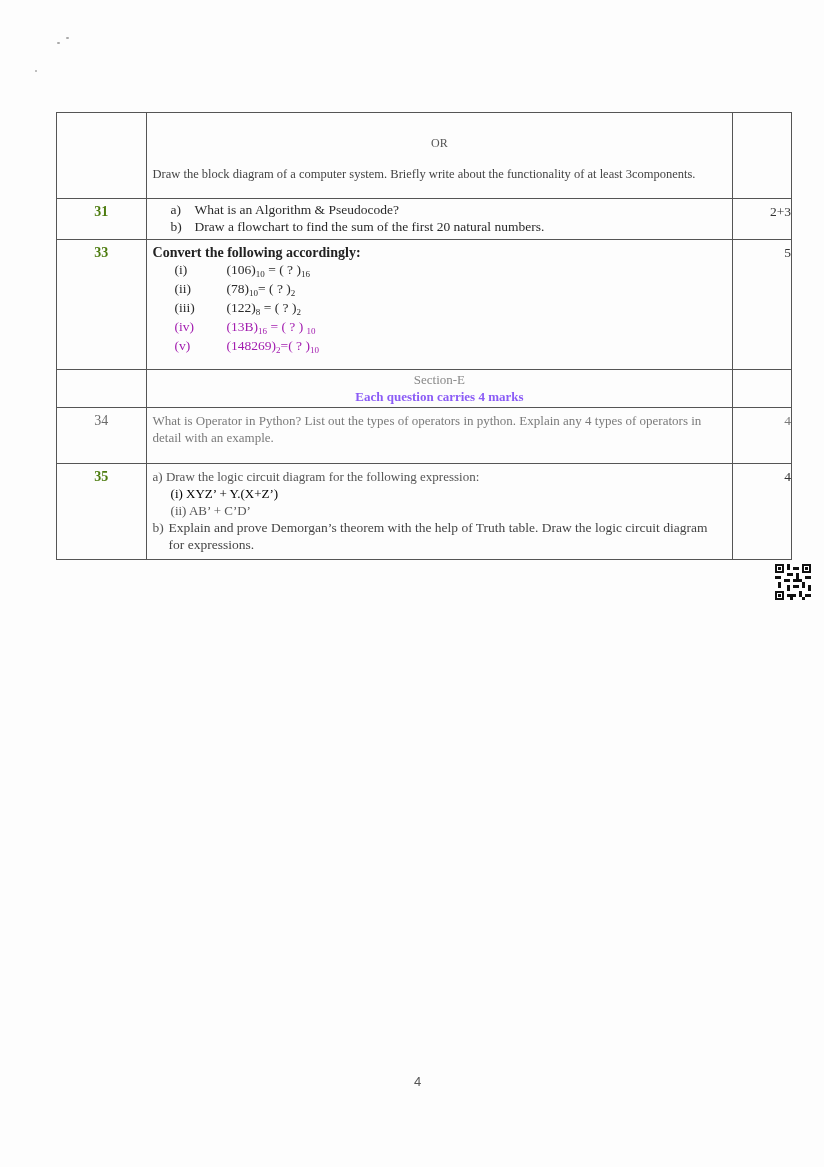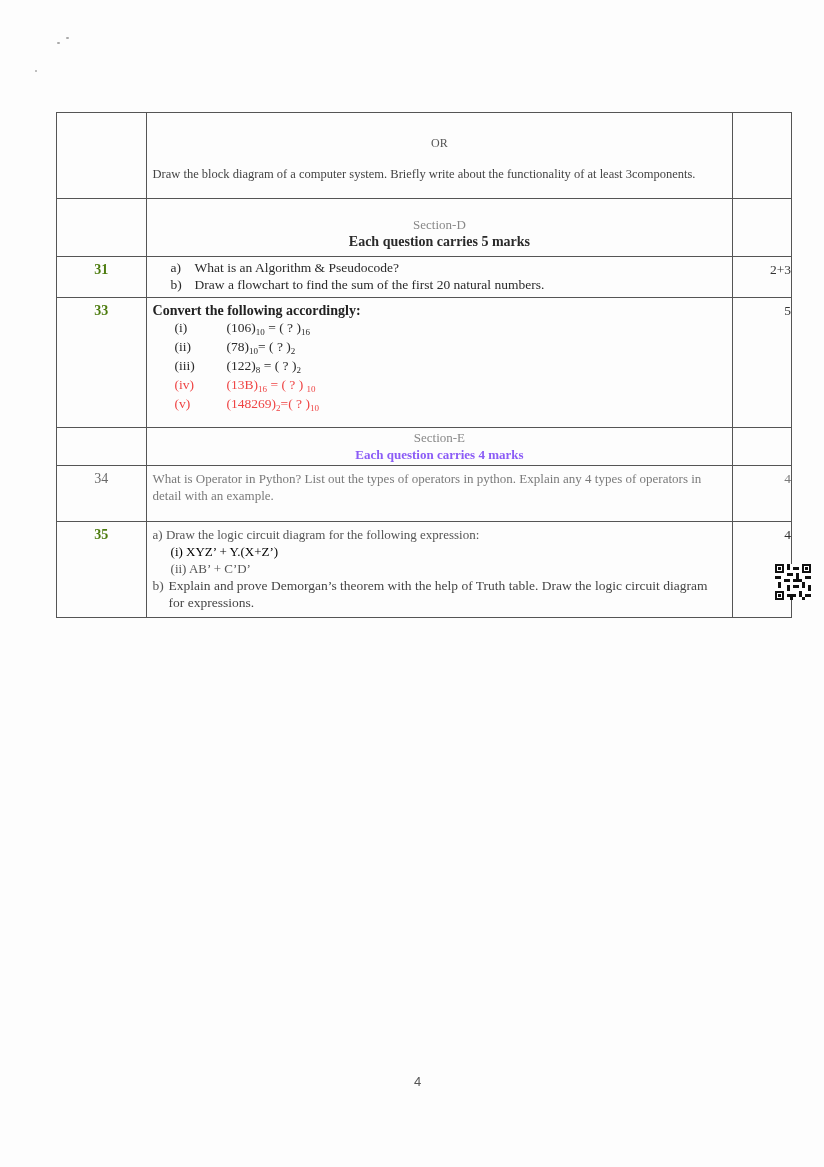--- a/index.html
+++ b/index.html
@@ -23,21 +23,21 @@
   .faded-num { color: #6a6a6a; font-weight: normal; }
   .or { text-align: center; padding-top: 18px; padding-bottom: 14px; font-size: 12px; color: #555; }
   .section-title { text-align: center; font-size: 13px; color: #888; padding-top: 18px; line-height: 16px; }
   .section-sub { text-align: center; font-weight: bold; font-size: 14px; color: #2a2a2a; line-height: 17px; padding-bottom: 2px; }
   .section-sub.light { font-weight: bold; color: #8b5cf6; font-size: 13px; }
   .subq { display: flex; padding-left: 18px; }
   .subq .lbl { width: 24px; }
   .conv-title { font-weight: bold; font-size: 14px; color: #222; }
   .conv-row { display: flex; padding-left: 22px; line-height: 17px; }
   .conv-row .lbl { width: 52px; }
-  .conv-row.light { color: #ef4444; }
+  .conv-row.light { color: #a21caf; }
   .sub-small { font-size: 9px; vertical-align: baseline; position: relative; top: 3px; }
   .expr { padding-left: 18px; font-size: 13px; }
   .q35 { font-size: 13px; color: #555; }
   .q35 .dark { color: #000000; }
   .q35-b { display: flex; }
   .q35-b .lbl { width: 18px; }
   .page-number { position: absolute; left: 414px; top: 1074px; font-family: "Liberation Sans", sans-serif; font-size: 13px; color: #555; }
   .qr { position: absolute; left: 775px; top: 564px; width: 36px; height: 36px; }
   .speck { position: absolute; background: #aaa; border-radius: 1px; }
 </style>
@@ -54,28 +54,20 @@
   <tbody>
       <tr style="height:86px;">
     <td></td>
     <td class="q">
       <div class="or">OR</div>
       <div style="font-size:12.5px;color:#444;line-height:17px;">Draw the block diagram of a computer system. Briefly write about the functionality of at least 3components.</div>
     </td>
     <td></td>
   </tr>
 
-  <tr style="height:58px;">
-    <td></td>
-    <td>
-      <div class="section-title">Section-D</div>
-      <div class="section-sub">Each question carries 5 marks</div>
-    </td>
-    <td></td>
-  </tr>
 
   <tr style="height:38px;">
     <td class="num">31</td>
     <td class="q" style="padding-top:2px !important;">
       <div class="subq">
         <span class="lbl">a)</span>
         <span>What is an Algorithm &amp; Pseudocode?</span>
       </div>
       <div class="subq">
         <span class="lbl">b)</span>

